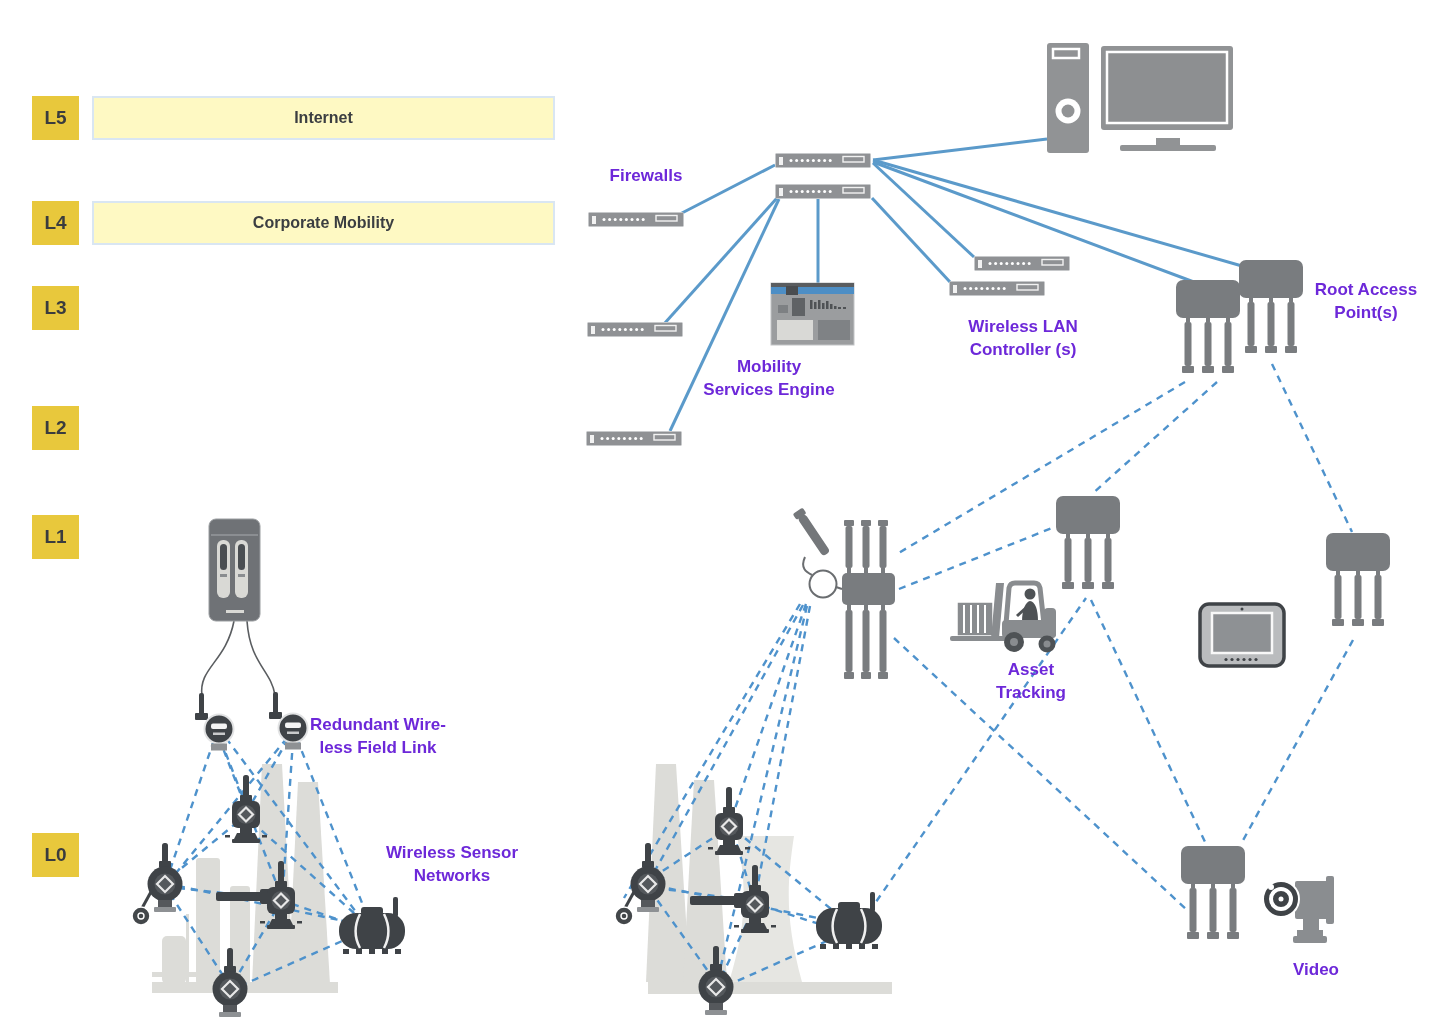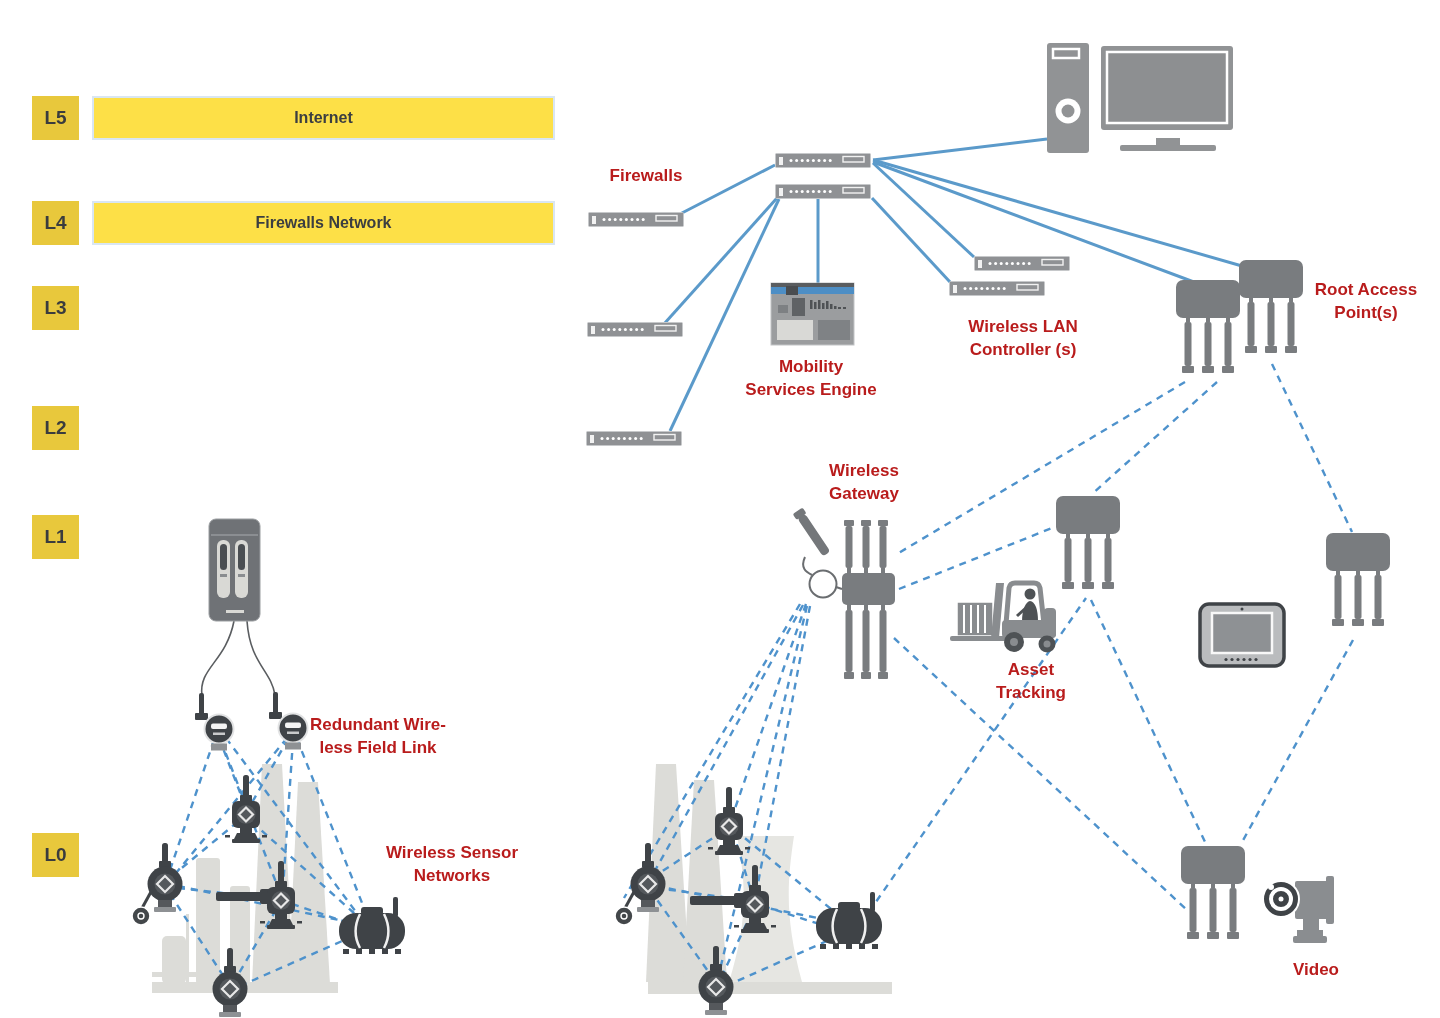--- a/index.html
+++ b/index.html
@@ -2,25 +2,25 @@
 <html><head>
 <meta charset="utf-8">
 <style>
   html,body{margin:0;padding:0;background:#ffffff;}
   .stage{position:relative;width:1440px;height:1018px;background:#ffffff;overflow:hidden;
          font-family:"Liberation Sans",sans-serif;margin-top:38px;}
   .art{position:absolute;left:0;top:0;width:1440px;height:1018px;}
   .level-tag{position:absolute;left:32px;width:47px;height:44px;background:#e8c83c;
              display:flex;align-items:center;justify-content:center;
              font:bold 19px "Liberation Sans",sans-serif;color:#3a3c3e;}
-  .level-bar{position:absolute;left:92px;width:463px;height:44px;background:#fde047;
+  .level-bar{position:absolute;left:92px;width:463px;height:44px;background:#fef9c3;
              border:2px solid #d9e6f2;box-sizing:border-box;
              display:flex;align-items:center;justify-content:center;
              font:bold 16px "Liberation Sans",sans-serif;color:#3b3e41;}
-  .lbl{position:absolute;font:bold 17px/23px "Liberation Sans",sans-serif;color:#b91c1c;
+  .lbl{position:absolute;font:bold 17px/23px "Liberation Sans",sans-serif;color:#6d28d9;
        text-align:center;white-space:pre-line;}
 </style>
 </head>
 <body>
 
 <div class="stage">
 
 <svg class="art" viewBox="0 0 1440 1018" xmlns="http://www.w3.org/2000/svg">
   <defs>
     <symbol id="sym-switch" overflow="visible">
@@ -388,35 +388,33 @@
         <use href="#sym-sensor-round" x="696" y="908"></use>
       </g>
   <g>
         <use href="#sym-tank" x="816" y="854"></use>
       </g>
 </svg>
 
   <div class="level-tag" style="top:58px">L5</div>
   <div class="level-bar" style="top:58px">Internet</div>
   <div class="level-tag" style="top:163px">L4</div>
-  <div class="level-bar" style="top:163px">Firewalls Network</div>
+  <div class="level-bar" style="top:163px">Corporate Mobility</div>
   <div class="level-tag" style="top:248px">L3</div>
   <div class="level-tag" style="top:368px">L2</div>
   <div class="level-tag" style="top:477px">L1</div>
   <div class="level-tag" style="top:795px">L0</div>
 
   <div class="lbl" style="left:586px;top:126px;width:120px">Firewalls</div>
-  <div class="lbl" style="left:731px;top:317px;width:160px">Mobility
+  <div class="lbl" style="left:689px;top:317px;width:160px">Mobility
 Services Engine</div>
   <div class="lbl" style="left:943px;top:277px;width:160px">Wireless LAN
 Controller (s)</div>
   <div class="lbl" style="left:1300px;top:240px;width:132px">Root Access
 Point(s)</div>
-  <div class="lbl" style="left:796px;top:421px;width:136px">Wireless
-Gateway</div>
   <div class="lbl" style="left:278px;top:675px;width:200px">Redundant Wire-
 less Field Link</div>
   <div class="lbl" style="left:352px;top:803px;width:200px">Wireless Sensor
 Networks</div>
   <div class="lbl" style="left:971px;top:620px;width:120px">Asset
 Tracking</div>
   <div class="lbl" style="left:1266px;top:920px;width:100px">Video</div>
 </div>
 
 </body></html>

